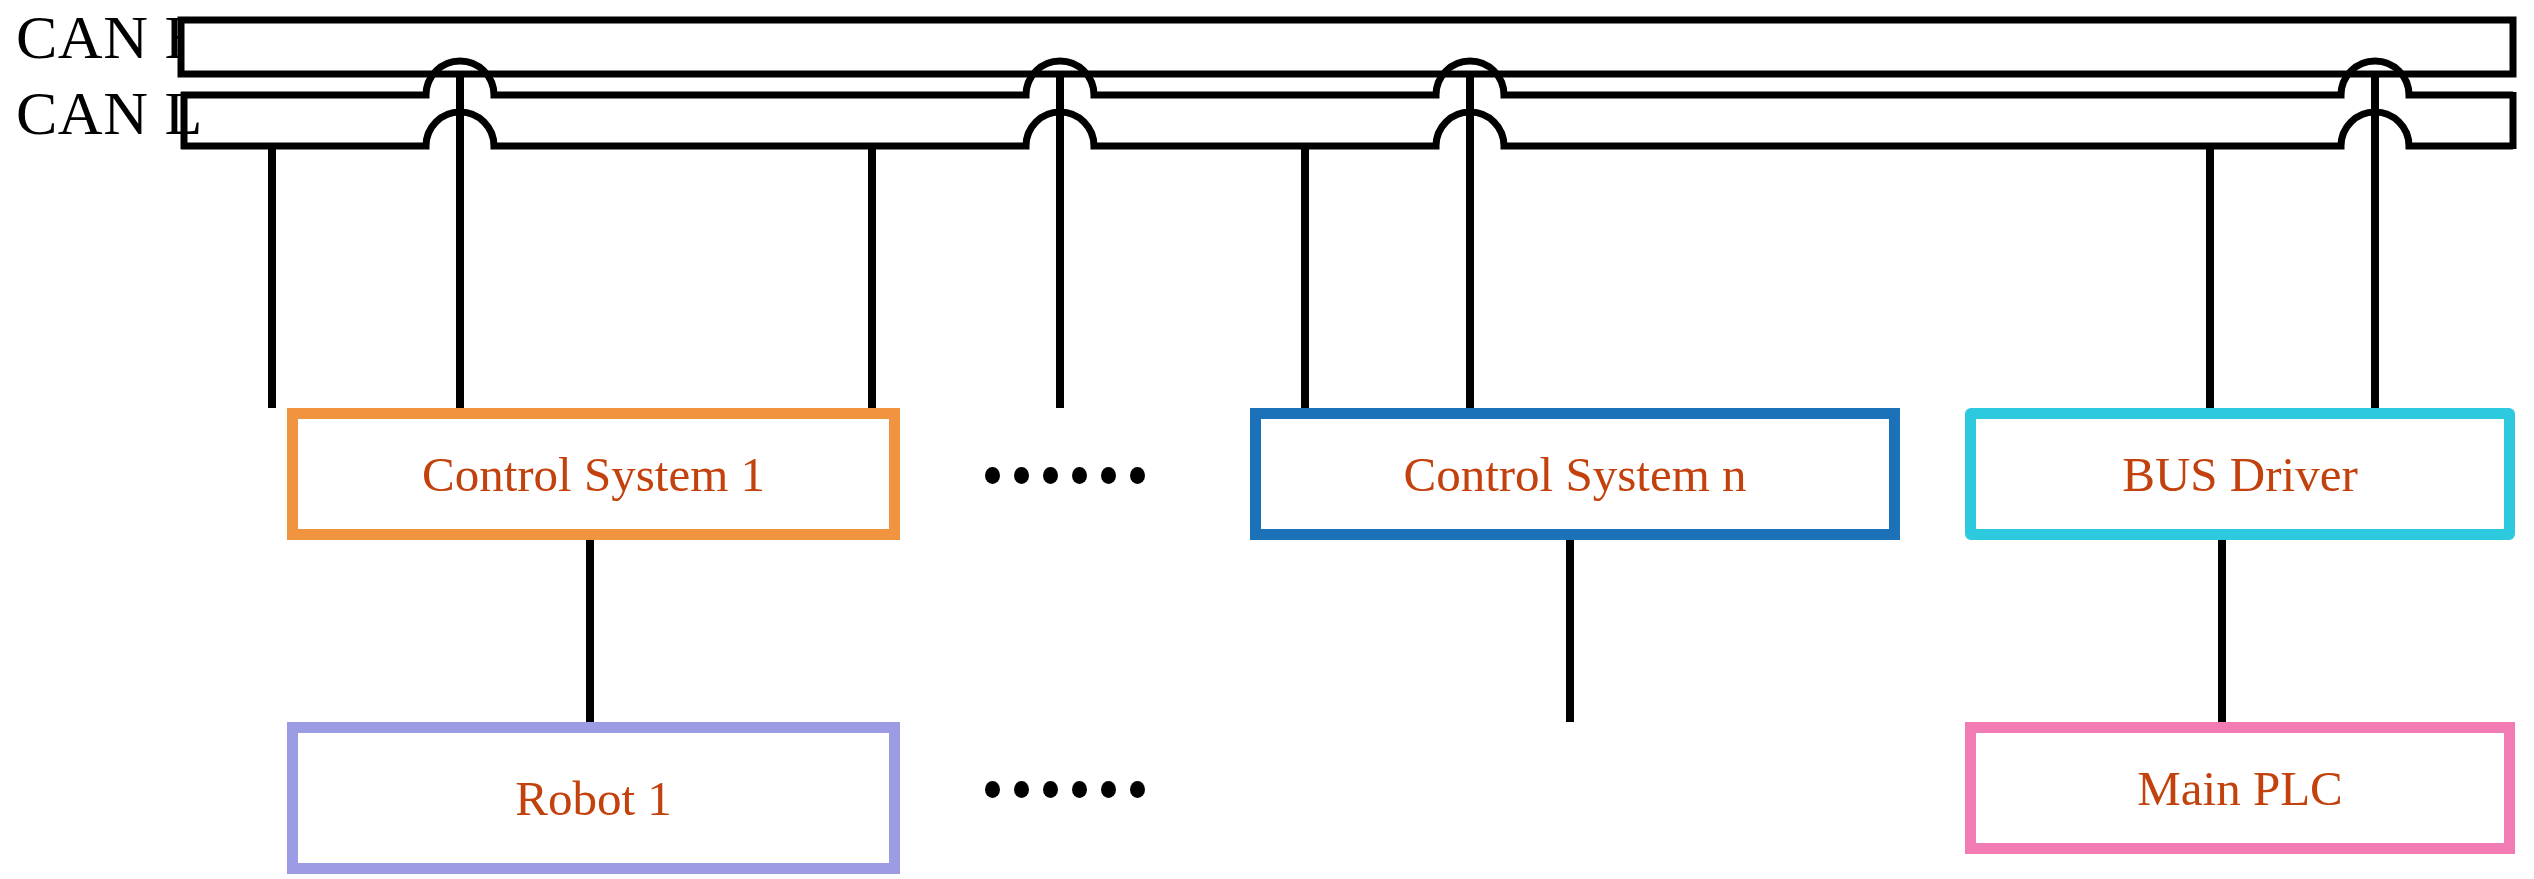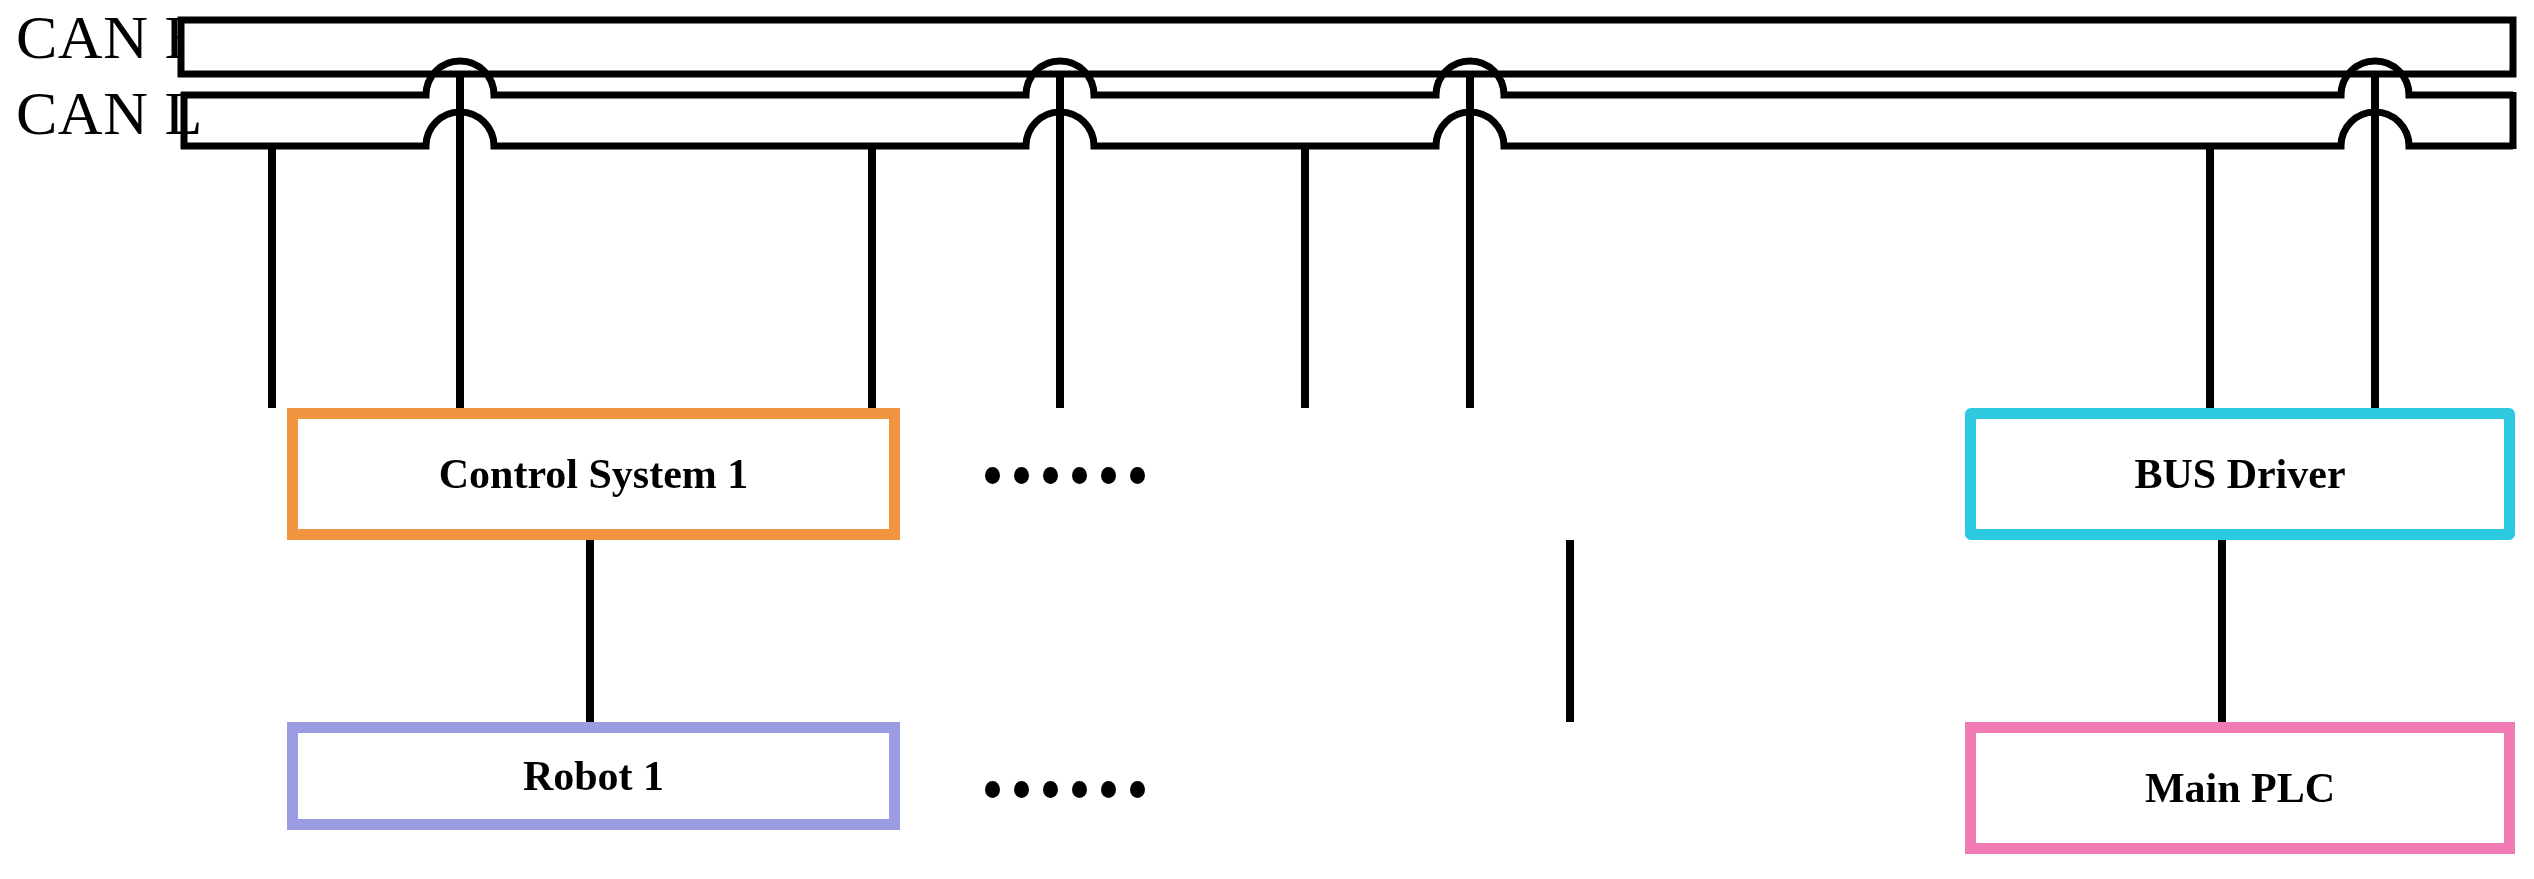--- a/index.html
+++ b/index.html
@@ -38,25 +38,24 @@
     position: absolute;
     box-sizing: border-box;
     background: #ffffff;
     border-style: solid;
     display: flex;
     align-items: center;
     justify-content: center;
   }
   .node-label {
     font-family: "Liberation Serif", "DejaVu Serif", serif;
-    font-size: 42px;
-    color: #000000;
+    font-size: 49px;
+    color: #c2410c;
     white-space: nowrap;
     line-height: 1;
-    font-weight: bold;
   }
   .ellipsis-dots {
     position: absolute;
     display: flex;
     align-items: center;
     gap: 14px;
   }
   .ellipsis-dots span.dot {
     display: block;
     width: 15px;
@@ -127,26 +126,29 @@
 
   <div class="ellipsis-dots" id="ellipsis-top" style="left:985px; top:467px;">
     <span class="dot"></span>
     <span class="dot"></span>
     <span class="dot"></span>
     <span class="dot"></span>
     <span class="dot"></span>
     <span class="dot"></span>
   </div>
 
+  <div class="node-box" id="box-control-system-n" style="left:1250px; top:408px; width:650px; height:132px; border-width:11px; border-color:#1C72B8;">
+    <span class="node-label">Control System n</span>
+  </div>
 
   <div class="node-box" id="box-bus-driver" style="left:1965px; top:408px; width:550px; height:132px; border-width:11px; border-color:#2DC9DE;border-radius:6px;">
     <span class="node-label">BUS Driver</span>
   </div>
 
-  <div class="node-box" id="box-robot-1" style="left:287px; top:722px; width:613px; height:108px; border-width:11px; border-color:#9B9CE3;">
+  <div class="node-box" id="box-robot-1" style="left:287px; top:722px; width:613px; height:152px; border-width:11px; border-color:#9B9CE3;">
     <span class="node-label">Robot 1</span>
   </div>
 
   <div class="ellipsis-dots" id="ellipsis-bottom" style="left:985px; top:781px;">
     <span class="dot"></span>
     <span class="dot"></span>
     <span class="dot"></span>
     <span class="dot"></span>
     <span class="dot"></span>
     <span class="dot"></span>

